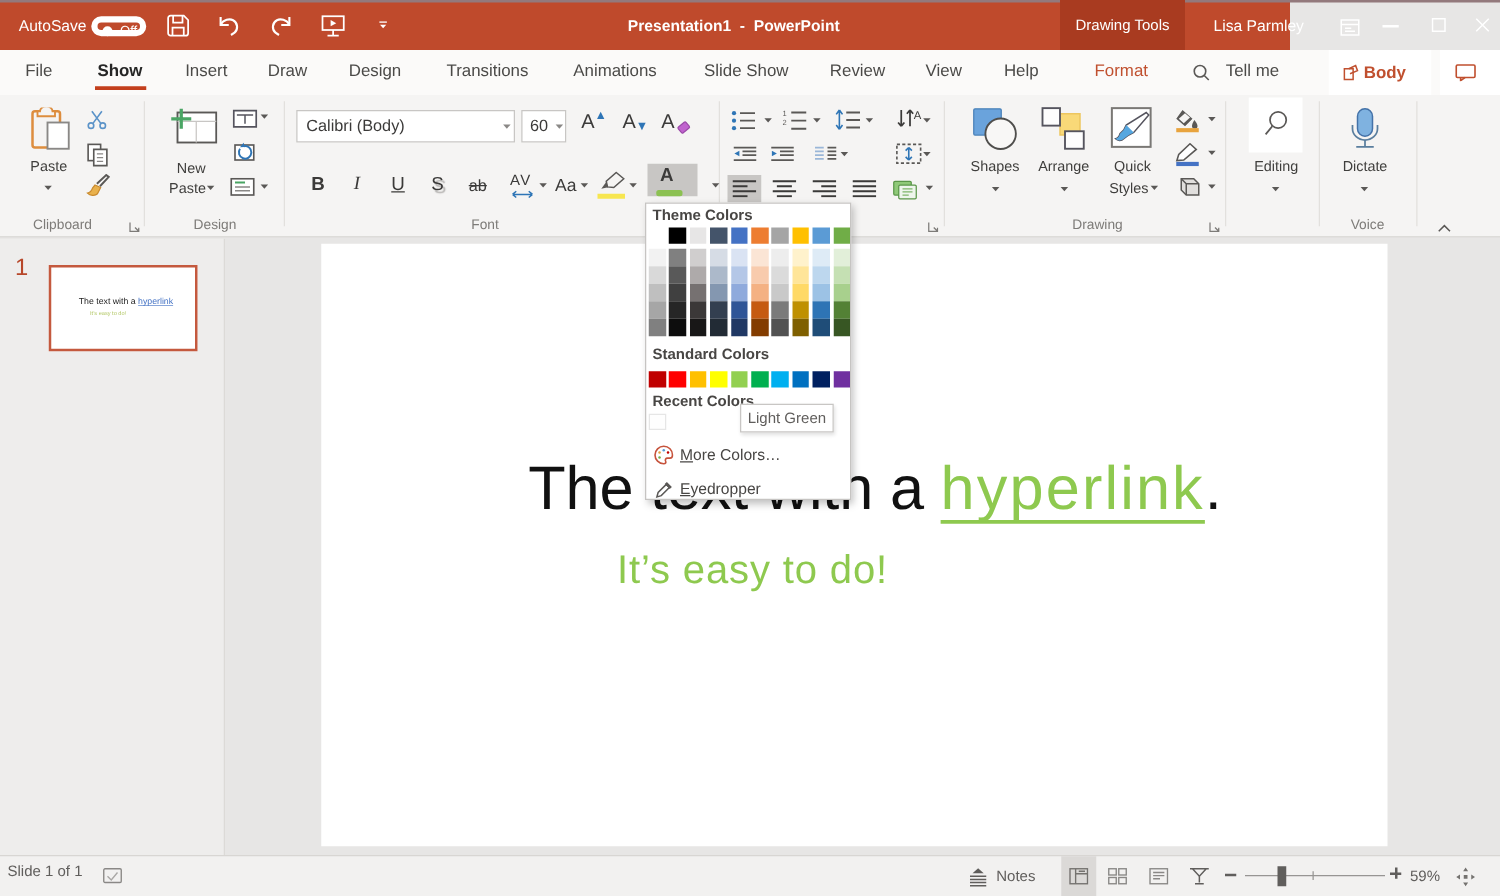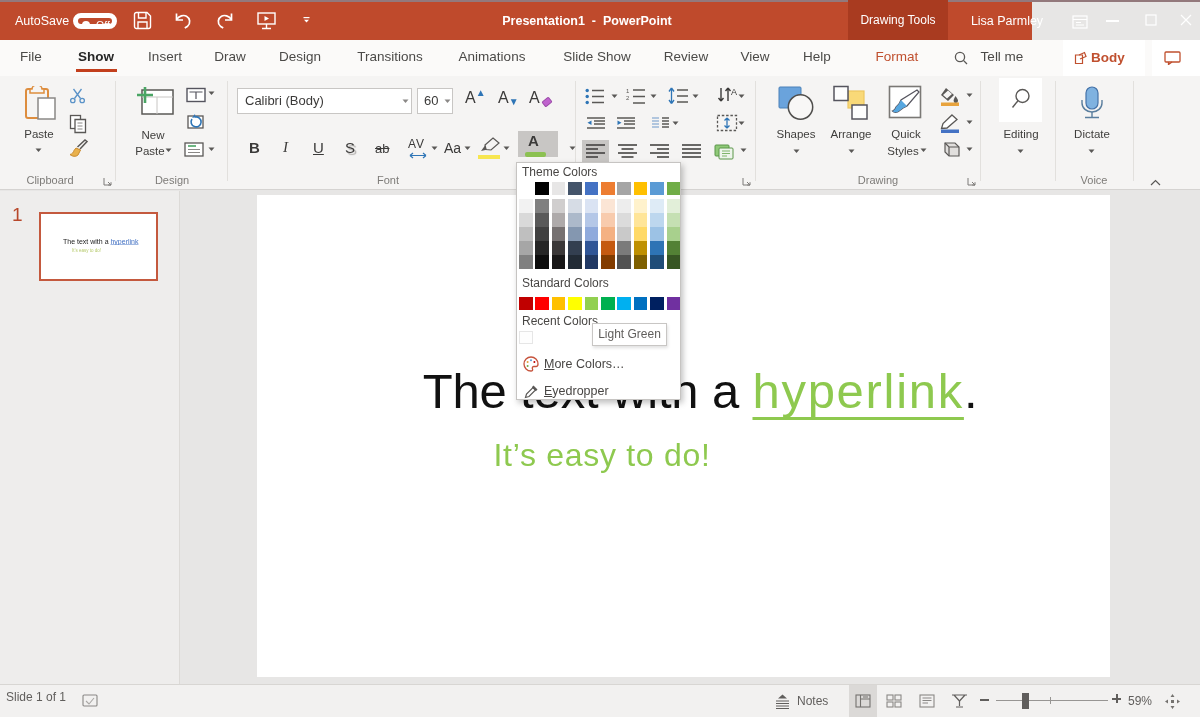--- a/index.html
+++ b/index.html
@@ -25,21 +25,21 @@
 #panel { position:absolute; left:0; top:0; width:180px; height:493px; background:#eeedec; border-right:1px solid #dcdad7; }
 #thumb { position:absolute; left:39px; top:21px; width:119px; height:69px; background:#fff; border:2px solid #c4593e; }
 #slide { position:absolute; left:257px; top:4px; width:853px; height:482px; background:#fff; }
 
 #status { position:absolute; left:0; top:684px; width:1200px; height:33px; background:#f2f1f0; border-top:1px solid #d8d6d3; font-size:12px; color:#605e5c; }
 
 #dropdown { position:absolute; left:516px; top:162px; width:165px; height:238px; background:#fff; border:1px solid #c6c4c2; box-shadow:2px 3px 6px rgba(0,0,0,0.25); z-index:50; }
 .sw { position:absolute; width:13.5px; height:13px; }
 .tintcol { position:absolute; width:13.5px; }
 .tint { width:13.5px; height:14px; }
-.ddlabel { position:absolute; left:5px; font-size:12px; font-weight:normal; color:#484644; }
+.ddlabel { position:absolute; left:5px; font-size:12px; font-weight:bold; color:#484644; }
 #tooltip { position:absolute; left:592px; top:323px; width:75px; height:23px; background:#fff; border:1px solid #c8c6c4; box-shadow:1px 2px 3px rgba(0,0,0,0.12); z-index:60; font-size:12px; color:#605e5c; text-align:center; line-height:21px; }
 </style>
 </head>
 <body>
 <div id="titlebar">
   <div class="topline"></div>
   <div class="wtxt" style="left:15px; top:14px;">AutoSave</div>
   <div style="position:absolute; left:73px; top:13px; width:44px; height:16px; border:5px solid #ffffff; border-radius:8px;">
     <div style="position:absolute; left:4px; top:3px; width:8px; height:8px; background:#fff; border-radius:50%;"></div>
     <div style="position:absolute; left:18px; top:1px; color:#fff; font-size:10.5px;">Off</div>

